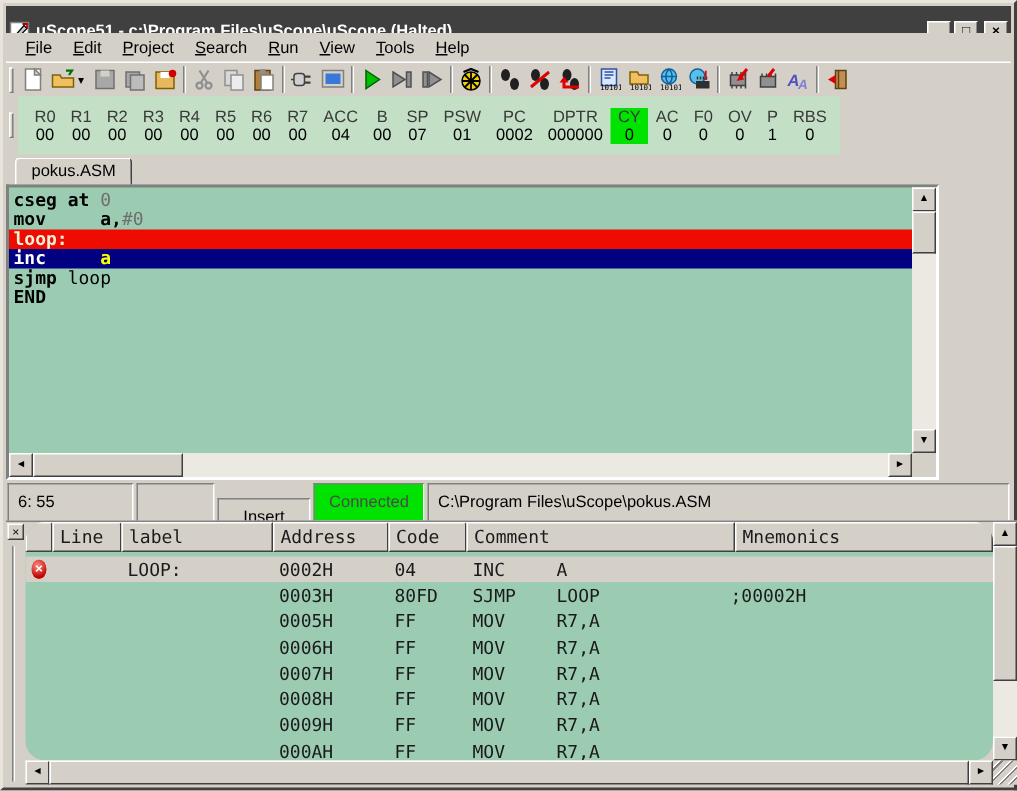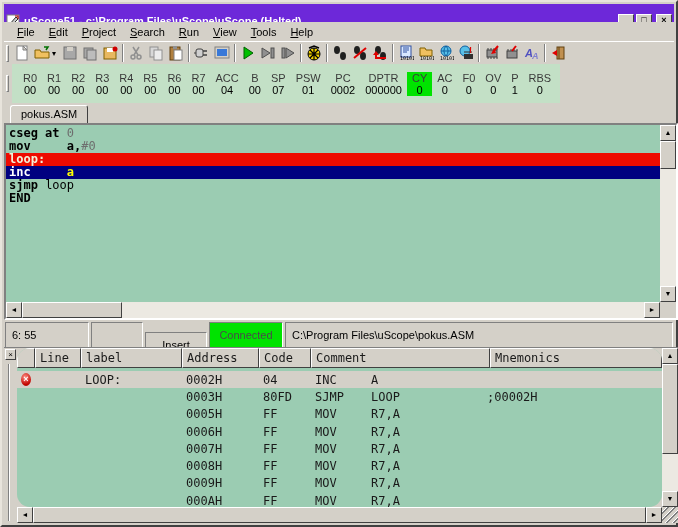--- a/index.html
+++ b/index.html
@@ -3,21 +3,21 @@
 <meta charset="utf-8">
 <style>
   * { margin:0; padding:0; box-sizing:border-box; }
   html,body { width:678px; height:527px; overflow:hidden; }
   body { font-family:"Liberation Sans", sans-serif; background:#d4d0c8; }
   .window { position:relative; width:678px; height:527px; background:#d4d0c8;
     border:2px solid; border-color:#e8e4dc #404040 #404040 #e8e4dc; }
 
   
   .titlebar { position:absolute; left:2px; top:2px; right:2px; height:34px;
-    background:#6d28d9; color:#fff; display:flex; align-items:center; padding:0 2px; }
+    background:#404040; color:#fff; display:flex; align-items:center; padding:0 2px; }
   .titlebar .title { font-size:11px; font-weight:bold; margin-left:4px; white-space:nowrap; }
   .appicon { width:14px; height:14px; flex:0 0 auto; }
   .winbtns { margin-left:auto; display:flex; gap:2px; }
   .winbtn { width:16px; height:14px; background:#d4d0c8; border:1px solid;
     border-color:#fff #404040 #404040 #fff; font-size:9px; line-height:11px; text-align:center;
     color:#000; font-weight:bold; }
 
   
   .menubar { position:absolute; left:2px; top:20px; right:2px; height:19px;
     display:flex; align-items:center; padding-left:6px; background:#d4d0c8; font-size:11px; }
@@ -40,21 +40,21 @@
   .reg .rname { color:#3a3a3a; }
   .reg .rval { color:#000; }
   .reg.hl { background:#00e300; }
 
   
   .tabbar { position:absolute; left:2px; top:101px; right:2px; height:20px; background:#d4d0c8; padding-left:6px; }
   .tab { display:inline-block; margin-top:2px; padding:2px 10px 3px 10px; font-size:11px; background:#d4d0c8;
     border:1px solid; border-color:#fff #404040 #d4d0c8 #fff; border-radius:3px 3px 0 0; }
 
   
-  .editor { position:absolute; left:2px; top:121px; width:674px; height:197px;
+  .editor { position:absolute; left:2px; top:121px; width:622px; height:197px;
     border:2px solid; border-color:#808080 #fff #fff #808080; background:#9bccb2; }
   .code { position:absolute; left:0; top:0; right:16px; bottom:16px; overflow:hidden;
     font-family:"DejaVu Sans Mono", monospace; font-size:12px; line-height:13px; font-weight:bold; padding:2px 0 0 3px; }
   .cl { white-space:pre; height:13px; }
   .cl .kw { color:#000; }
   .cl .num { color:#6e6e6e; font-weight:normal; }
   .cl .plain { color:#000; font-weight:normal; }
   .cl.red { background:#ee0b00; margin-left:-3px; padding-left:3px; }
   .cl.red .lbl { color:#f4f0d8; }
   .cl.blue { background:#000080; margin-left:-3px; padding-left:3px; }

